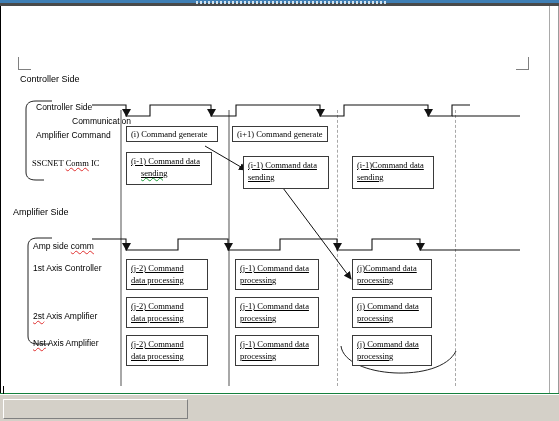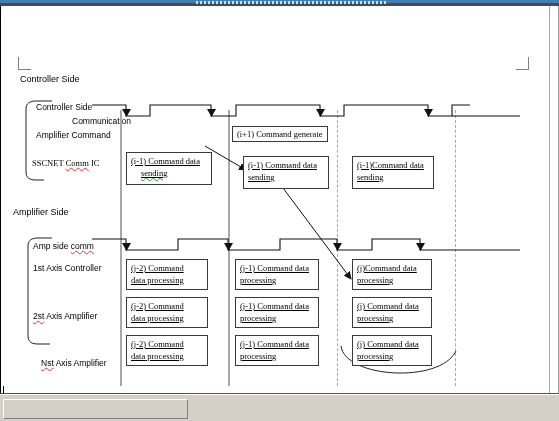--- a/index.html
+++ b/index.html
@@ -1,18 +1,18 @@
 <!DOCTYPE html>
 <html><head>
 <meta charset="utf-8">
 <style>
   html,body{margin:0;padding:0;background:#ffffff;}
   body{width:559px;height:421px;overflow:hidden;font-family:"Liberation Sans",sans-serif;}
 
-  #app{position:relative;width:559px;height:421px;background:#be185d;}
+  #app{position:relative;width:559px;height:421px;background:#15803d;}
 
   
   .top-bar{position:absolute;left:0;top:0;width:559px;height:6px;background:#4a4a4a;}
   .top-bar-blue{position:absolute;left:0;top:0;width:559px;height:3px;background:#3f7fb5;}
   .top-bar-dots{position:absolute;left:196px;top:1px;width:190px;height:3px;
       background:repeating-linear-gradient(to right,#cfe2f0 0 2px, transparent 2px 4px);}
 
   .page{position:absolute;left:0;top:6px;width:557px;height:387px;background:#ffffff;
       border-left:1px solid #000;border-right:1px solid #9b9b9b;}
   .page-right-edge{position:absolute;left:549px;top:6px;width:1px;height:387px;background:#a9a9a9;}
@@ -84,21 +84,21 @@
     <div class="lbl" style="left:36px;top:124px;">Amplifier Command</div>
 
     <div class="lbl" style="left:32px;top:152px;font-family:Liberation Serif, serif;"><span>SSCNET </span><span class="sq-red">Comm</span><span> IC</span></div>
 
     <div class="lbl" style="left:33px;top:235px;"><span>Amp side </span><span class="sq-red">comm</span></div>
 
     <div class="lbl" style="left:33px;top:257px;">1st Axis Controller</div>
 
     <div class="lbl" style="left:33px;top:305px;"><span class="sq-red">2st</span><span> Axis Amplifier</span></div>
 
-    <div class="lbl" style="left:41px;top:332px;margin-top:20px;"><span class="sq-red">Nst</span><span> Axis Amplifier</span></div>
+    <div class="lbl" style="left:33px;top:332px;"><span class="sq-red">Nst</span><span> Axis Amplifier</span></div>
 
     <div class="vline" style="left:120px;top:104px;height:276px;"></div>
     <div class="vline" style="left:228px;top:104px;height:276px;"></div>
     <div class="vdash" style="left:337px;top:104px;height:276px;"></div>
     <div class="vdash" style="left:455px;top:104px;height:276px;"></div>
 
     <svg class="ov" viewBox="0 0 549 387">
       <defs>
         <marker id="ar" markerWidth="9" markerHeight="9" refX="7" refY="4.5" orient="auto" markerUnits="userSpaceOnUse">
           <path d="M0,0.7 L8,4.5 L0,8.3 Z" fill="#111"></path>
@@ -136,20 +136,21 @@
 
       <path d="M92,99 L92,99" fill="none" stroke="#111" stroke-width="1"></path>
 
       <path d="M205,140 L246,164" fill="none" stroke="#111" stroke-width="1" marker-end="url(#ar)"></path>
 
       <path d="M283,182 L351,273" fill="none" stroke="#111" stroke-width="1" marker-end="url(#ar)"></path>
 
       <path d="M341,340 C345,372 440,378 456,345" fill="none" stroke="#222" stroke-width="1"></path>
     </svg>
 
+    <div class="bx gen" style="left:126px;top:120px;width:92px;height:16px;">(i)  Command generate</div>
 
     <div class="bx two" style="left:126px;top:146px;width:86px;height:33px;">
       <div>(i-1) Command data</div>
       <div style="padding-left:10px;" class="sq-green">sending</div>
     </div>
 
     <div class="bx two" style="left:126px;top:253px;width:82px;height:31px;">
       <div>(j-2) Command</div>
       <div>data processing</div>
     </div>

